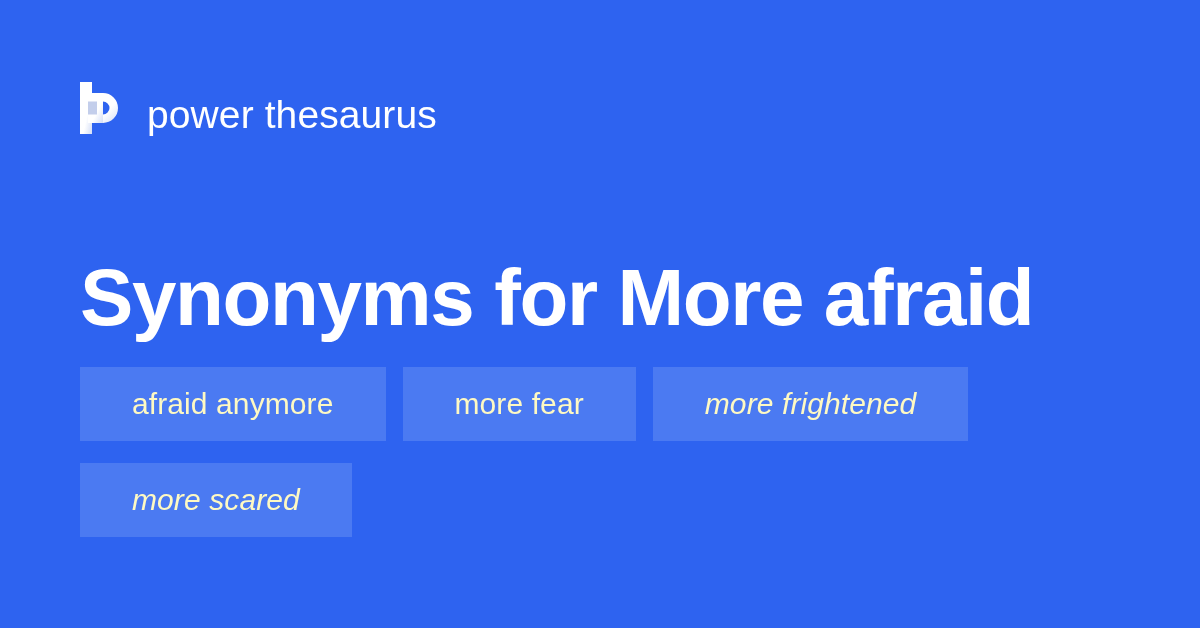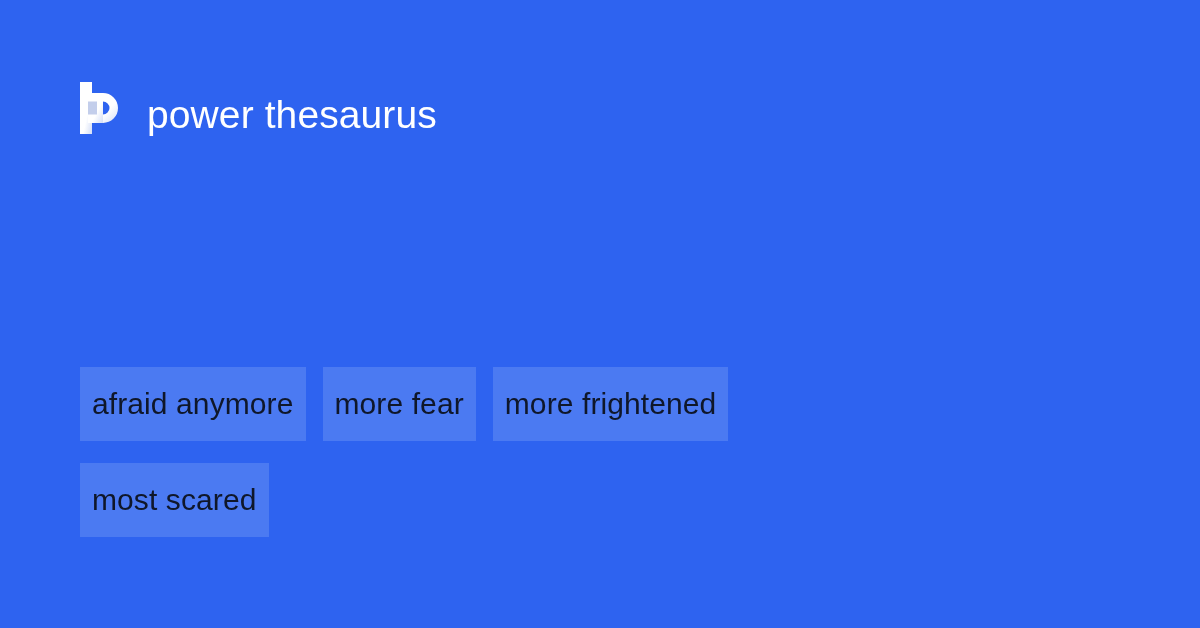--- a/index.html
+++ b/index.html
@@ -87,33 +87,34 @@
   }
 
   .chip-row:last-child {
     margin-bottom: 0;
   }
 
   .chip {
     height: 74px;
     box-sizing: border-box;
     background: #4b7af2;
-    color: #0f172a;
+    color: #fef9c3;
     font-size: 30px;
     font-weight: 400;
     line-height: 74px;
-    padding: 0 12px;
+    padding: 0 52px;
     margin-right: 17px;
     white-space: nowrap;
     letter-spacing: 0.1px;
     font-family: "Liberation Sans", sans-serif;
   }
 
   .chip:last-child {
     margin-right: 17px;
+    font-style: italic;
   }
 </style>
 </head>
 <body>
 
 <div id="page">
 
   <div id="brand">
     <span id="brand-logo-mark">
       <svg viewBox="0 0 46 52" xmlns="http://www.w3.org/2000/svg" aria-hidden="true">
@@ -131,28 +132,29 @@
                  M23 19.5 a6.5 6.5 0 1 0 0 13 a6.5 6.5 0 1 0 0 -13 z" fill="url(#bGrad)" fill-rule="evenodd"></path>
 
         <rect x="8" y="11" width="15" height="30" fill="url(#bGrad)"></rect>
 
         <rect x="8" y="19.5" width="9" height="13" fill="#b9c6e8" opacity="0.85"></rect>
       </svg>
     </span>
     <span id="brand-name">power thesaurus</span>
   </div>
 
+  <h1 id="headline">Synonyms for More afraid</h1>
 
   <div id="synonym-rows">
 
     <div class="chip-row">
       <span class="chip">afraid anymore</span>
       <span class="chip">more fear</span>
       <span class="chip">more frightened</span>
     </div>
 
     <div class="chip-row">
-      <span class="chip">most scared</span>
+      <span class="chip">more scared</span>
     </div>
 
   </div>
 
 </div>
 
 </body></html>

